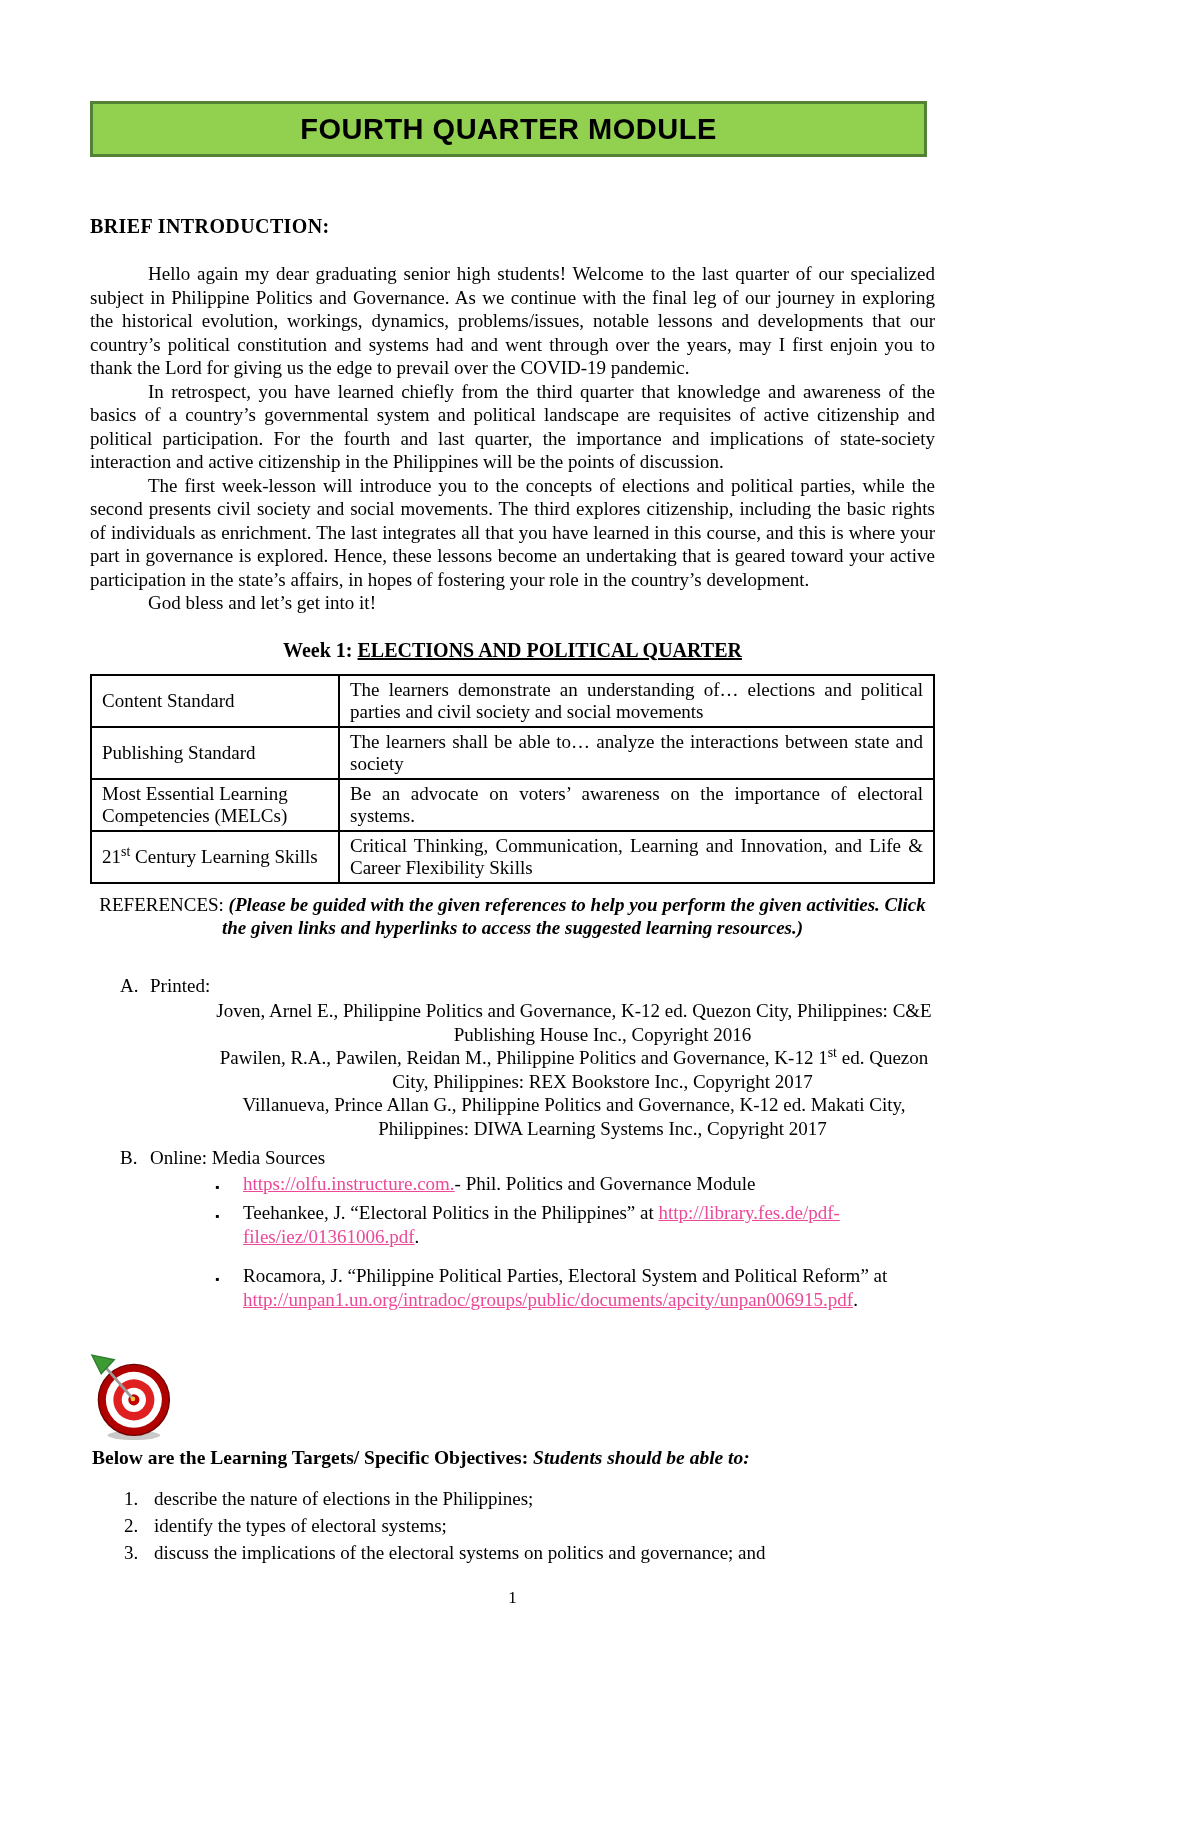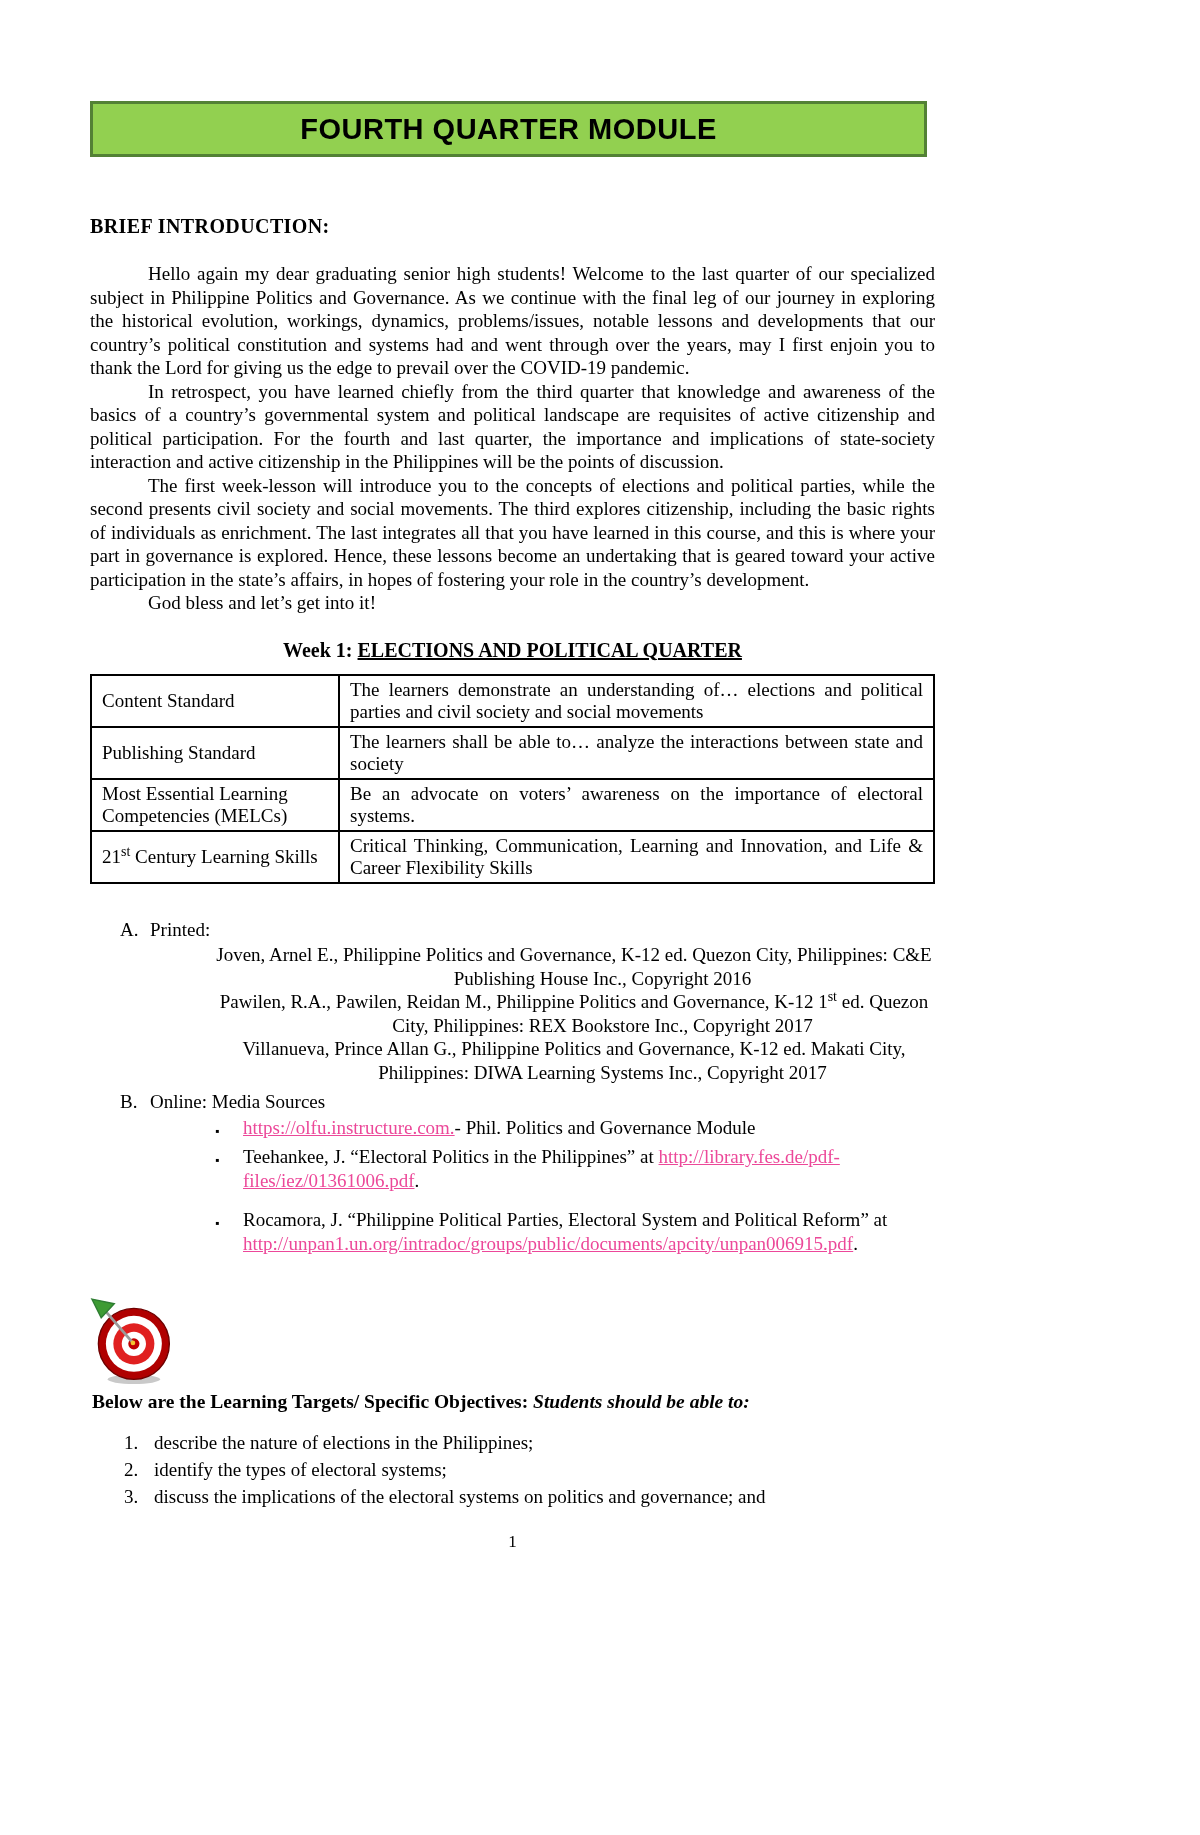--- a/index.html
+++ b/index.html
@@ -110,20 +110,23 @@
           <td class="label-cell">Most Essential Learning Competencies (MELCs)</td>
           <td class="value-cell">Be an advocate on voters’ awareness on the importance of electoral systems.</td>
         </tr>
         <tr>
           <td class="label-cell"><span>21</span><sup>st</sup><span> Century Learning Skills</span></td>
           <td class="value-cell">Critical Thinking, Communication, Learning and Innovation, and Life &amp; Career Flexibility Skills</td>
         </tr>
       </tbody>
     </table>
 
+    <div class="refs-note">
+      <span>REFERENCES: </span><span class="it">(Please be guided with the given references to help you perform the given activities. Click the given links and hyperlinks to access the suggested learning resources.)</span>
+    </div>
 
     <div class="ref-section">
       <div class="letter-line">
         <span class="letter">A.</span>
         <span>Printed:</span>
       </div>
       <div class="ref-items">
         <div class="ref-item">Joven, Arnel E., Philippine Politics and Governance, K-12 ed. Quezon City, Philippines: C&amp;E Publishing House Inc., Copyright 2016</div>
         <div class="ref-item"><span>Pawilen, R.A., Pawilen, Reidan M., Philippine Politics and Governance, K-12 1</span><sup>st</sup><span> ed. Quezon City, Philippines: REX  Bookstore Inc., Copyright 2017</span></div>
         <div class="ref-item">Villanueva, Prince Allan G., Philippine Politics and Governance, K-12 ed. Makati City, Philippines: DIWA Learning Systems Inc., Copyright 2017</div>

